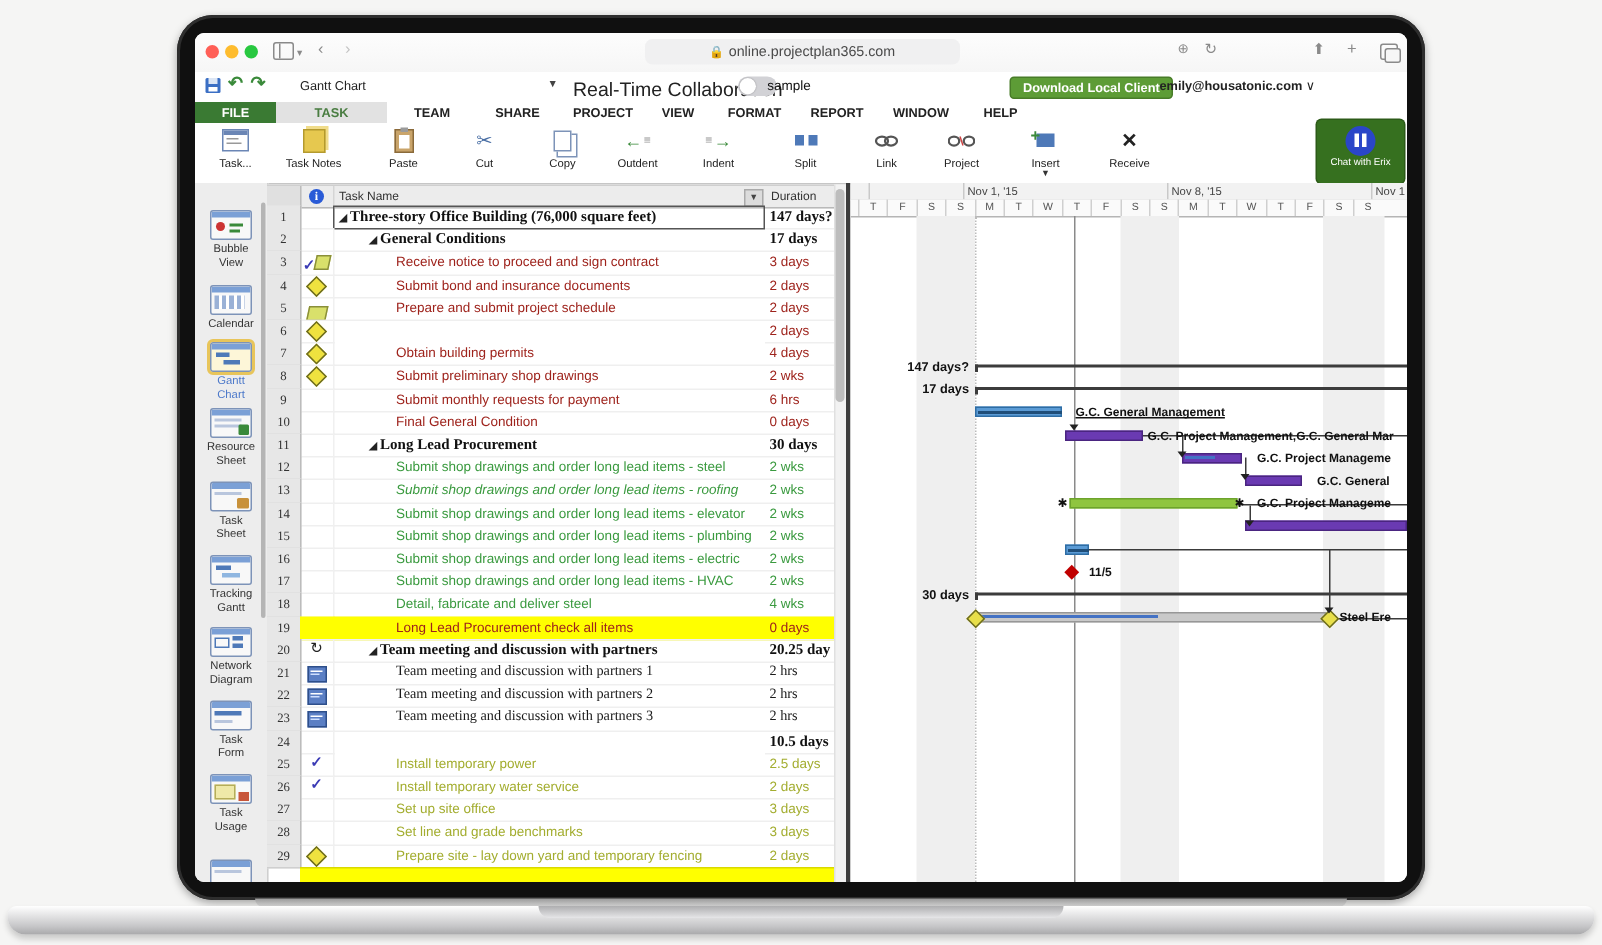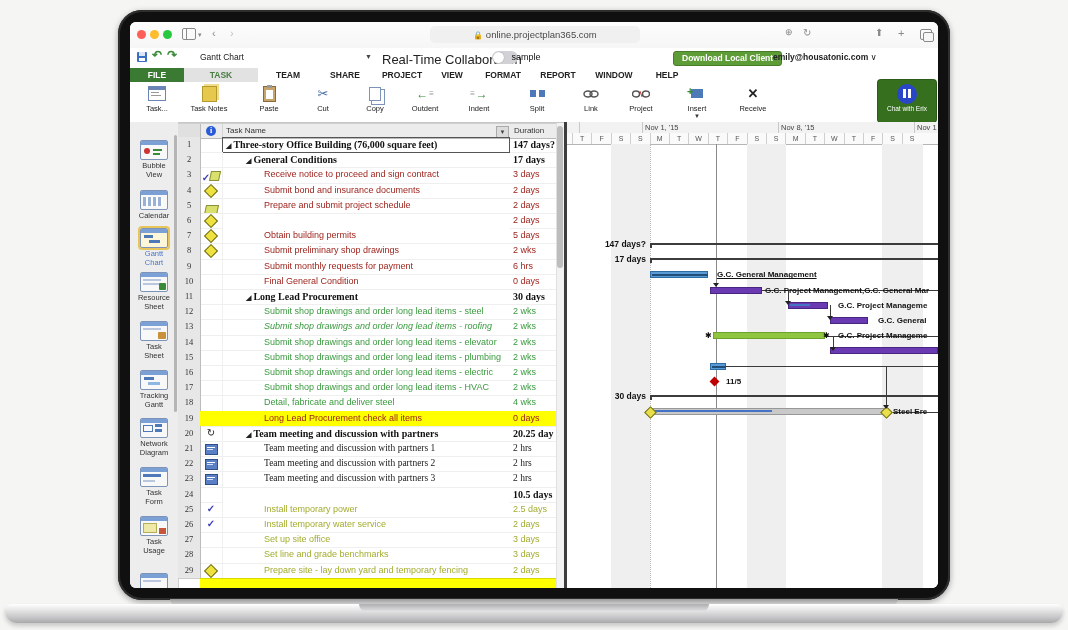--- a/index.html
+++ b/index.html
@@ -385,21 +385,21 @@
           <div class="warn-diamond"></div>
         </div>
         <div class="cell durc st-red">2 days</div>
       </div>
       <div class="trow" style="top: 206.2px;">
         <div class="cell numc">7</div>
         <div class="cell indc">
           <div class="warn-diamond"></div>
         </div>
         <div class="cell namec st-red" style="padding-left: 42px; width: 246px;"><span>Obtain building permits</span></div>
-        <div class="cell durc st-red">5 days</div>
+        <div class="cell durc st-red">4 days</div>
       </div>
       <div class="trow" style="top: 221.4px;">
         <div class="cell numc">8</div>
         <div class="cell indc">
           <div class="warn-diamond"></div>
         </div>
         <div class="cell namec st-red" style="padding-left: 42px; width: 246px;"><span>Submit preliminary shop drawings</span></div>
         <div class="cell durc st-red">2 wks</div>
       </div>
       <div class="trow" style="top: 236.6px;">

